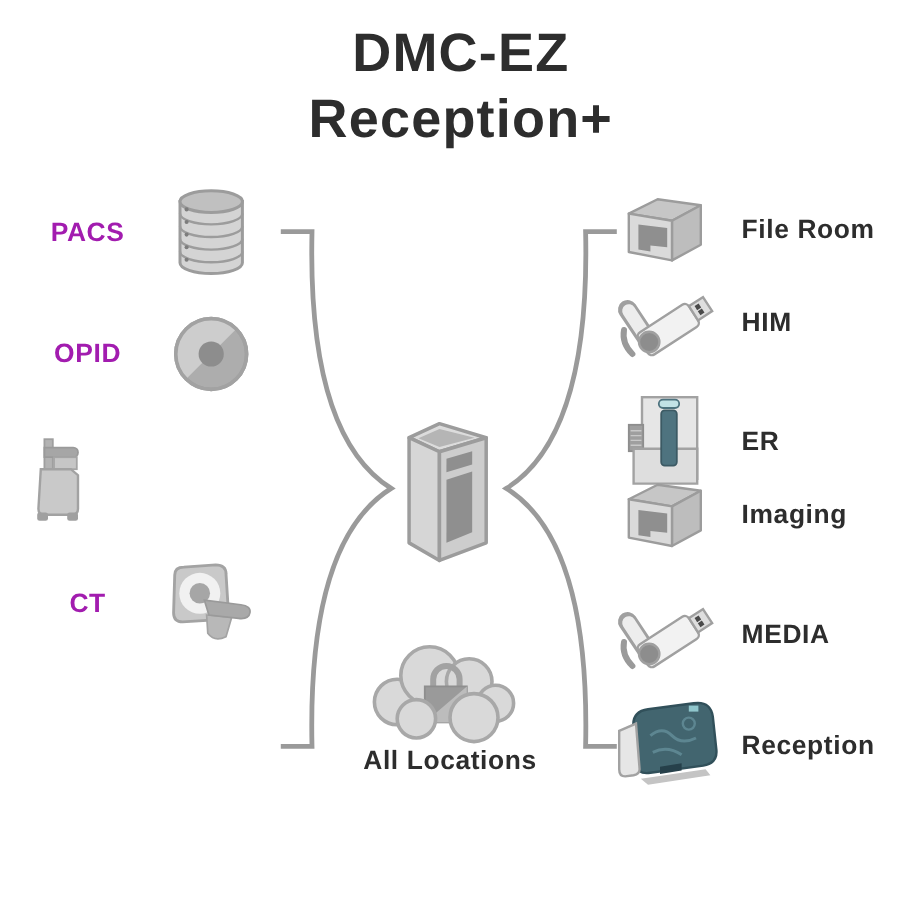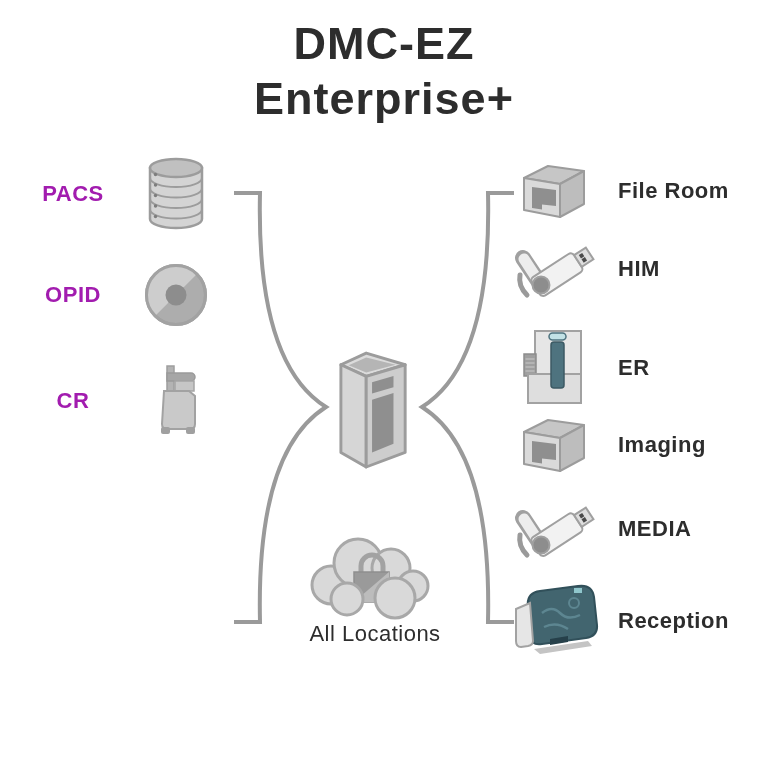--- a/index.html
+++ b/index.html
@@ -16,36 +16,36 @@
   .lrow{position:absolute;left:8px;display:flex;align-items:center;}
   .llbl{width:130px;text-align:center;font-weight:bold;font-size:22px;letter-spacing:.5px;color:#a21caf;}
   .lico{width:76px;display:flex;justify-content:center;align-items:center;}
   .rrow{position:absolute;left:500px;display:flex;align-items:center;}
   .rico{width:108px;display:flex;justify-content:center;align-items:center;}
   .rlbl{margin-left:10px;font-weight:bold;font-size:22px;letter-spacing:.5px;color:#2d2d2d;white-space:nowrap;}
   .tower{position:absolute;left:337px;top:351px;}
   .cloudwrap{position:absolute;left:303px;top:527px;}
   .cloudlbl{
     position:absolute;left:280px;top:621px;width:190px;text-align:center;
-    font-weight:normal;font-size:22px;letter-spacing:.5px;color:#2d2d2d;
+    font-weight:bold;font-size:22px;letter-spacing:.5px;color:#2d2d2d;
   }
 </style>
 </head>
 <body>
 
 <div class="stage">
 
   <svg class="braces" width="768" height="768" viewBox="0 0 768 768">
     <path class="brace" d="M236 193 L260 193 C258 280 270 372 326 407 C270 442 258 534 260 622 L236 622"></path>
     <path class="brace" d="M512 193 L488 193 C490 280 478 372 422 407 C478 442 490 534 488 622 L512 622"></path>
   </svg>
 
   <div class="title">
     <div>DMC-EZ</div>
-    <div>Enterprise+</div>
+    <div>Reception+</div>
   </div>
 
   <div class="lrow" style="top:157px;">
     <div class="llbl">PACS</div>
     <div class="lico">
       <svg width="60" height="74" viewBox="0 0 60 74">
         <path d="M4 11 L4 62 A26 9 0 0 0 56 62 L56 11 Z" fill="#d4d4d4" stroke="#9c9c9c" stroke-width="2.5"></path>
         <ellipse cx="30" cy="11" rx="26" ry="9" fill="#c0c0c0" stroke="#9c9c9c" stroke-width="2.5"></ellipse>
         <path d="M4 21 A26 9 0 0 0 56 21" fill="none" stroke="#9c9c9c" stroke-width="2"></path>
         <path d="M4 31.5 A26 9 0 0 0 56 31.5" fill="none" stroke="#9c9c9c" stroke-width="2"></path>
@@ -66,33 +66,44 @@
       <svg width="66" height="66" viewBox="0 0 66 66">
         <circle cx="33" cy="33" r="29.5" fill="#adadad" stroke="#a2a2a2" stroke-width="3"></circle>
         <path d="M12.1 53.9 A29.5 29.5 0 0 1 53.9 12.1 L12.1 53.9 Z" fill="#cdcdcd"></path>
         <circle cx="33" cy="33" r="29.5" fill="none" stroke="#a2a2a2" stroke-width="3"></circle>
         <circle cx="33" cy="33" r="10.5" fill="#8d8d8d"></circle>
       </svg>
     </div>
   </div>
 
   <div class="lrow" style="top:364px;">
-    <div class="llbl">CR</div>
     <div class="lico">
       <svg width="56" height="74" viewBox="0 0 56 74">
         <rect x="19" y="2" width="7" height="28" fill="#b3b3b3" stroke="#9f9f9f" stroke-width="1.5"></rect>
         <path d="M19 9 H43 A4 4 0 0 1 43 17 H19 Z" fill="#a6a6a6" stroke="#9a9a9a" stroke-width="1.5"></path>
         <rect x="27" y="17" width="19" height="10" fill="#c6c6c6" stroke="#a5a5a5" stroke-width="1.5"></rect>
         <path d="M16 27 H41 L47 32 V60 Q47 65 42 65 H19 Q14 65 14 60 Z" fill="#c9c9c9" stroke="#a2a2a2" stroke-width="2"></path>
         <rect x="13" y="63" width="9" height="7" rx="2" fill="#a0a0a0"></rect>
         <rect x="38" y="63" width="9" height="7" rx="2" fill="#a0a0a0"></rect>
       </svg>
     </div>
   </div>
 
+  <div class="lrow" style="top:466px;">
+    <div class="llbl">CT</div>
+    <div class="lico">
+      <svg width="80" height="74" viewBox="0 0 80 74">
+        <path d="M8 12 Q8 5 16 5 L44 3 Q53 3 53 11 L55 43 Q55 50 47 51 L15 53 Q7 53 7 45 Z" fill="#c9c9c9" stroke="#a3a3a3" stroke-width="2.5"></path>
+        <circle cx="30" cy="28" r="18" fill="#f1f1f1"></circle>
+        <circle cx="30" cy="28" r="9" fill="#a6a6a6"></circle>
+        <path d="M36 47 L58 49 L53 66 Q43 71 37 63 Z" fill="#b8b8b8" stroke="#a3a3a3" stroke-width="1.5"></path>
+        <path d="M34 34 L66 38 Q75 39 74 45 Q73 51 64 50 L38 47 Z" fill="#a9a9a9" stroke="#9a9a9a" stroke-width="1.5"></path>
+      </svg>
+    </div>
+  </div>
 
 
   <div class="rrow" style="top:237px;">
     <div class="rico">
       <svg width="86" height="64" viewBox="0 0 86 64">
         <path d="M16 58 Q7 49 9 38" stroke="#9a9a9a" stroke-width="5" fill="none" stroke-linecap="round"></path>
         <path d="M30 48 L12 21" stroke="#a0a0a0" stroke-width="16" stroke-linecap="round" fill="none"></path>
         <path d="M30 48 L13 22" stroke="#ededed" stroke-width="11" stroke-linecap="round" fill="none"></path>
         <g transform="rotate(-33 30 48)">
           <rect x="24" y="37" width="50" height="22" rx="4" fill="#f2f2f2" stroke="#a0a0a0" stroke-width="2"></rect>
@@ -125,21 +136,21 @@
         <rect x="6" y="26" width="12" height="22" fill="#9f9f9f" stroke="#8d8d8d" stroke-width="1.5"></rect>
         <path d="M7.5 31 H16.5 M7.5 35 H16.5 M7.5 39 H16.5 M7.5 43 H16.5" stroke="#c9c9c9" stroke-width="1.2"></path>
         <path d="M10 46 H63 V75 H10 Z" fill="#dedede" stroke="#a2a2a2" stroke-width="2"></path>
         <rect x="33" y="14" width="13" height="46" rx="3" fill="#4e737f" stroke="#3c5a64" stroke-width="1.5"></rect>
         <rect x="31" y="5" width="17" height="7" rx="3.5" fill="#c2e2e6" stroke="#4e737f" stroke-width="1.5"></rect>
       </svg>
     </div>
     <div class="rlbl">ER</div>
   </div>
 
-  <div class="rrow" style="top:414px;">
+  <div class="rrow" style="top:398px;">
     <div class="rico">
       <svg width="68" height="62" viewBox="0 0 68 62">
         <polygon points="4,18 28,6 64,11 40,24" fill="#c6c6c6" stroke="#9c9c9c" stroke-width="2" stroke-linejoin="round"></polygon>
         <polygon points="40,24 64,11 64,44 40,57" fill="#bdbdbd" stroke="#9c9c9c" stroke-width="2" stroke-linejoin="round"></polygon>
         <polygon points="4,18 40,24 40,57 4,50" fill="#dadada" stroke="#9c9c9c" stroke-width="2" stroke-linejoin="round"></polygon>
         <polygon points="12,27 36,30 36,46 22,44.5 22,49.5 12,48" fill="#8f8f8f"></polygon>
       </svg>
     </div>
     <div class="rlbl">Imaging</div>
   </div>

